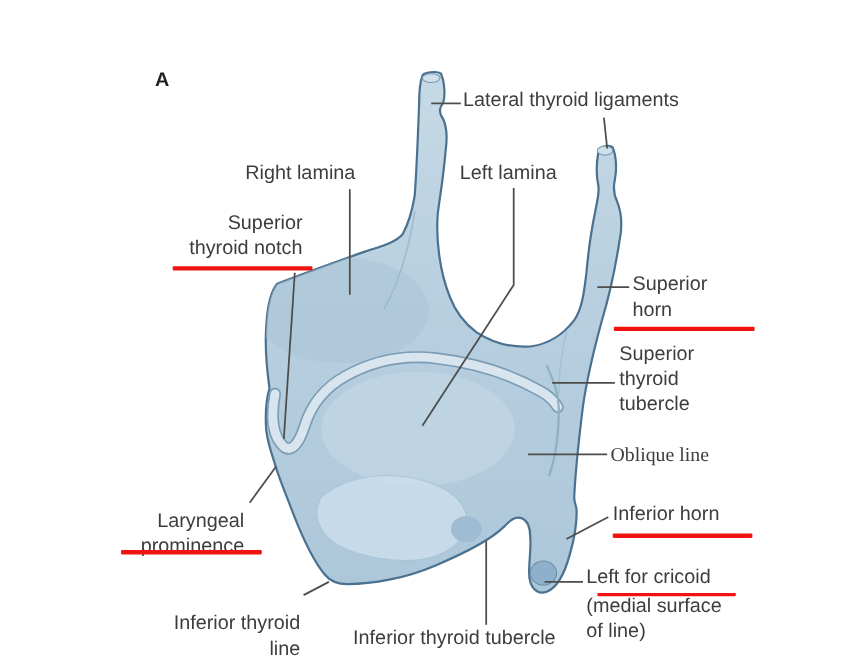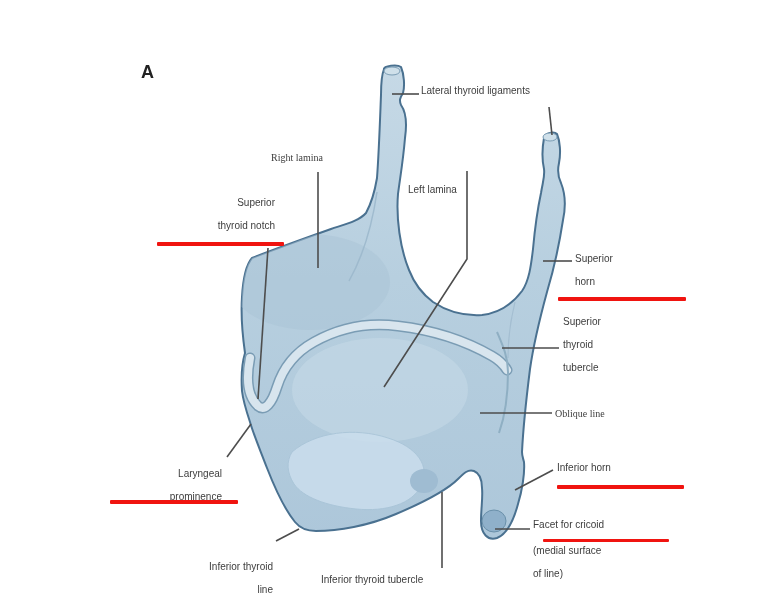--- a/index.html
+++ b/index.html
@@ -2,21 +2,21 @@
 <html><head>
 <meta charset="utf-8">
 <style>
   html,body{margin:0;padding:0;background:#ffffff;}
   #canvas{
     position:relative;width:780px;height:598px;background:#ffffff;
     font-family:"Liberation Sans","DejaVu Sans",sans-serif;overflow:hidden;
   }
   #art{position:absolute;left:0;top:0;}
   .label{
-    position:absolute;font-size:10px;line-height:23px;color:#3d3d3d;
+    position:absolute;font-size:18px;line-height:23px;color:#3d3d3d;
     white-space:nowrap;
   }
   .label div{white-space:nowrap;}
   .panel-letter{
     position:absolute;left:141px;top:62px;font-size:18px;font-weight:bold;color:#222222;
   }
   .redline{position:absolute;height:4px;background:#f01410;border-radius:1px;}
 </style>
 </head>
 <body>
@@ -92,31 +92,31 @@
       <path d="M227,457 L251,424"></path>
     </g>
   </svg>
 
   <div class="panel-letter">A</div>
 
   <div class="label" style="left:421px;top:79px;">
     <div>Lateral thyroid ligaments</div>
   </div>
 
-  <div class="label" style="left:180px;top:146px;width:143px;text-align:right;font-family:Liberation Serif, serif;">
+  <div class="label" style="left:180px;top:146px;width:143px;text-align:right;">
     <div>Right lamina</div>
   </div>
 
   <div class="label" style="left:145px;top:191px;width:130px;text-align:right;">
     <div>Superior</div>
     <div>thyroid notch</div>
   </div>
   <div class="redline" style="left:157px;top:242px;width:127px;"></div>
 
-  <div class="label" style="left:408px;top:146px;margin-top:32px;">
+  <div class="label" style="left:418px;top:146px;">
     <div>Left lamina</div>
   </div>
 
   <div class="label" style="left:575px;top:247px;">
     <div>Superior</div>
     <div>horn</div>
   </div>
   <div class="redline" style="left:558px;top:297px;width:128px;"></div>
 
   <div class="label" style="left:563px;top:310px;">
@@ -128,21 +128,21 @@
   <div class="label" style="left:555px;top:402px;font-family:Liberation Serif, serif;">
     <div>Oblique line</div>
   </div>
 
   <div class="label" style="left:557px;top:456px;">
     <div>Inferior horn</div>
   </div>
   <div class="redline" style="left:557px;top:485px;width:127px;"></div>
 
   <div class="label" style="left:533px;top:513px;">
-    <div style="margin-bottom:3px;">Facet for cricoid</div>
+    <div style="margin-bottom:3px;">Left for cricoid</div>
     <div>(medial surface</div>
     <div>of line)</div>
   </div>
   <div class="redline" style="left:543px;top:539px;width:126px;height:3px;"></div>
 
   <div class="label" style="left:143px;top:535px;width:130px;text-align:right;margin-top:20px;">
     <div>Inferior thyroid</div>
     <div>line</div>
   </div>
 

